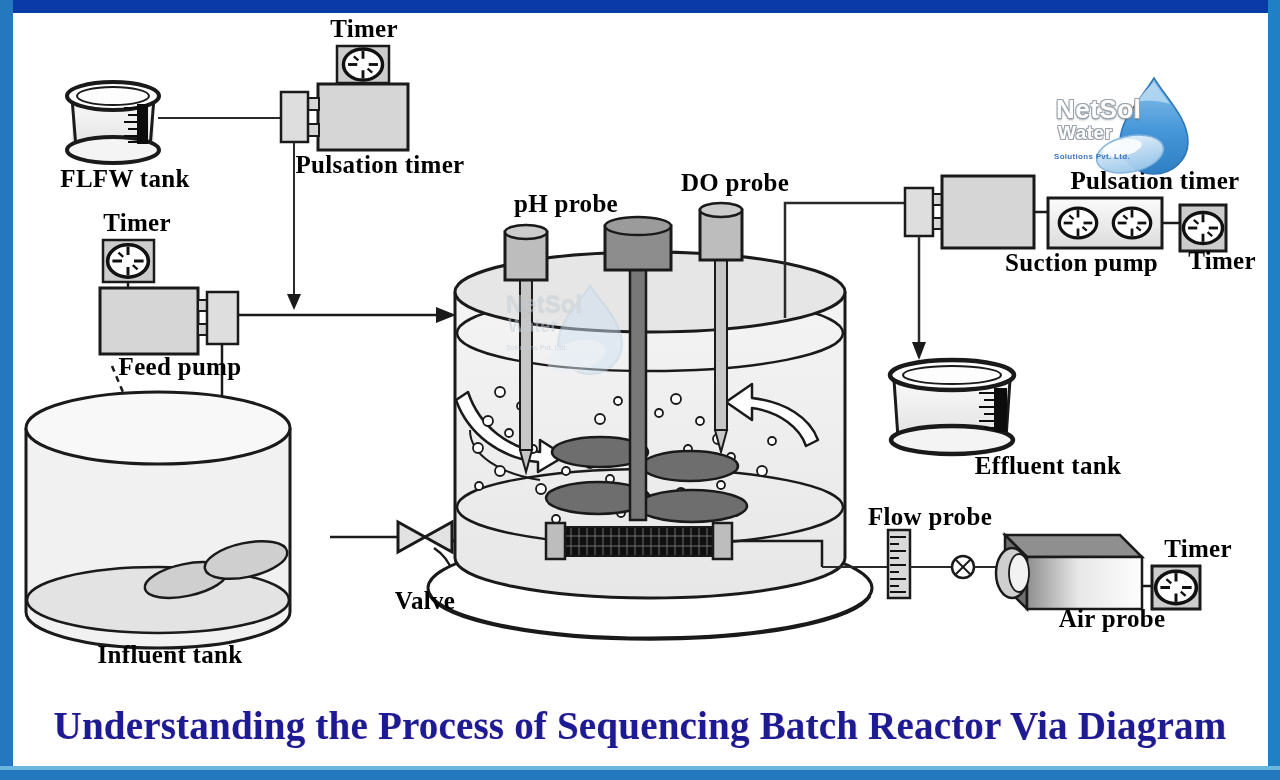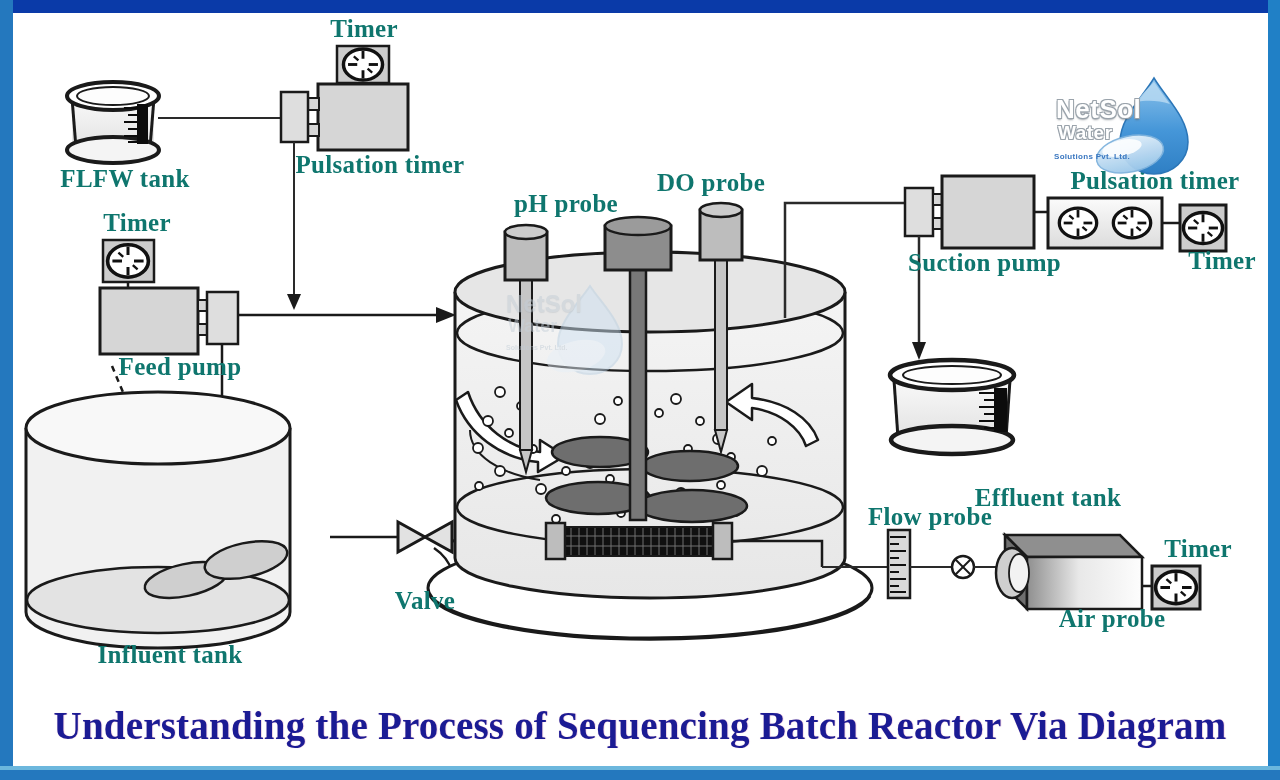--- a/index.html
+++ b/index.html
@@ -12,21 +12,21 @@
   #frame-top{left:0;top:0;width:1280px;height:13px;background:#0a3aa8;}
   #frame-left{left:0;top:0;width:13px;height:780px;background:#2478be;}
   #frame-right{right:0;top:0;width:12px;height:780px;background:#2080c6;}
   #frame-bottom{left:0;bottom:0;width:1280px;height:14px;
     background:linear-gradient(to bottom,#6cb7dd 0 4px,#2478be 4px 100%);}
   
   #diagram-svg{position:absolute;left:0;top:0;width:1280px;height:780px;}
   
   .dlabel{
     position:absolute;font-family:"Liberation Serif",serif;font-weight:bold;
-    font-size:25px;line-height:1.05;color:#0f766e;text-align:center;
+    font-size:25px;line-height:1.05;color:#000000;text-align:center;
     letter-spacing:.3px;white-space:nowrap;
   }
   
   #caption-title{
     position:absolute;left:40px;top:703px;width:1200px;text-align:center;
     font-family:"Liberation Serif",serif;font-weight:bold;font-size:39px;
     color:#1b1b94;letter-spacing:.2px;
     text-shadow:0 0 1px rgba(219,120,170,.4),1px 0 0 rgba(219,120,170,.18);
     white-space:nowrap;
   }
@@ -331,25 +331,25 @@
     </g>
   </svg>
 
   <div class="dlabel" style="left:55px;top:166px;width:140px;">FLFW tank</div>
   <div class="dlabel" style="left:314px;top:16px;width:100px;">Timer</div>
   <div class="dlabel" style="left:280px;top:152px;width:200px;">Pulsation timer</div>
   <div class="dlabel" style="left:87px;top:210px;width:100px;">Timer</div>
   <div class="dlabel" style="left:95px;top:354px;width:170px;">Feed pump</div>
   <div class="dlabel" style="left:75px;top:642px;width:190px;">Influent tank</div>
   <div class="dlabel" style="left:491px;top:191px;width:150px;">pH probe</div>
-  <div class="dlabel" style="left:636px;top:170px;width:150px;">DO probe</div>
-  <div class="dlabel" style="left:877px;top:250px;width:215px;">Suction pump</div>
+  <div class="dlabel" style="left:660px;top:170px;width:150px;">DO probe</div>
+  <div class="dlabel" style="left:943px;top:250px;width:215px;text-align:right;">Suction pump</div>
   <div class="dlabel" style="left:1040px;top:168px;width:230px;">Pulsation timer</div>
   <div class="dlabel" style="left:1172px;top:248px;width:100px;">Timer</div>
-  <div class="dlabel" style="left:948px;top:453px;width:200px;margin-top:32px;">Effluent tank</div>
+  <div class="dlabel" style="left:948px;top:453px;width:200px;">Effluent tank</div>
   <div class="dlabel" style="left:840px;top:504px;width:180px;">Flow probe</div>
   <div class="dlabel" style="left:1022px;top:606px;width:180px;">Air probe</div>
   <div class="dlabel" style="left:1148px;top:536px;width:100px;">Timer</div>
   <div class="dlabel" style="left:375px;top:588px;width:100px;text-align:center;">Valve</div>
 
   <div id="watermark">
     <svg width="100" height="100" viewBox="0 0 100 100">
       <path d="M50,4 C62,22 82,40 82,62 A32,30 0 0 1 18,62 C18,40 38,22 50,4 Z" fill="#cfe2f2" stroke="#b9cfe2" stroke-width="2"></path>
       <ellipse cx="36" cy="74" rx="30" ry="15" fill="#e4eef7" opacity=".9" transform="rotate(-14 36 74)"></ellipse>
     </svg>

